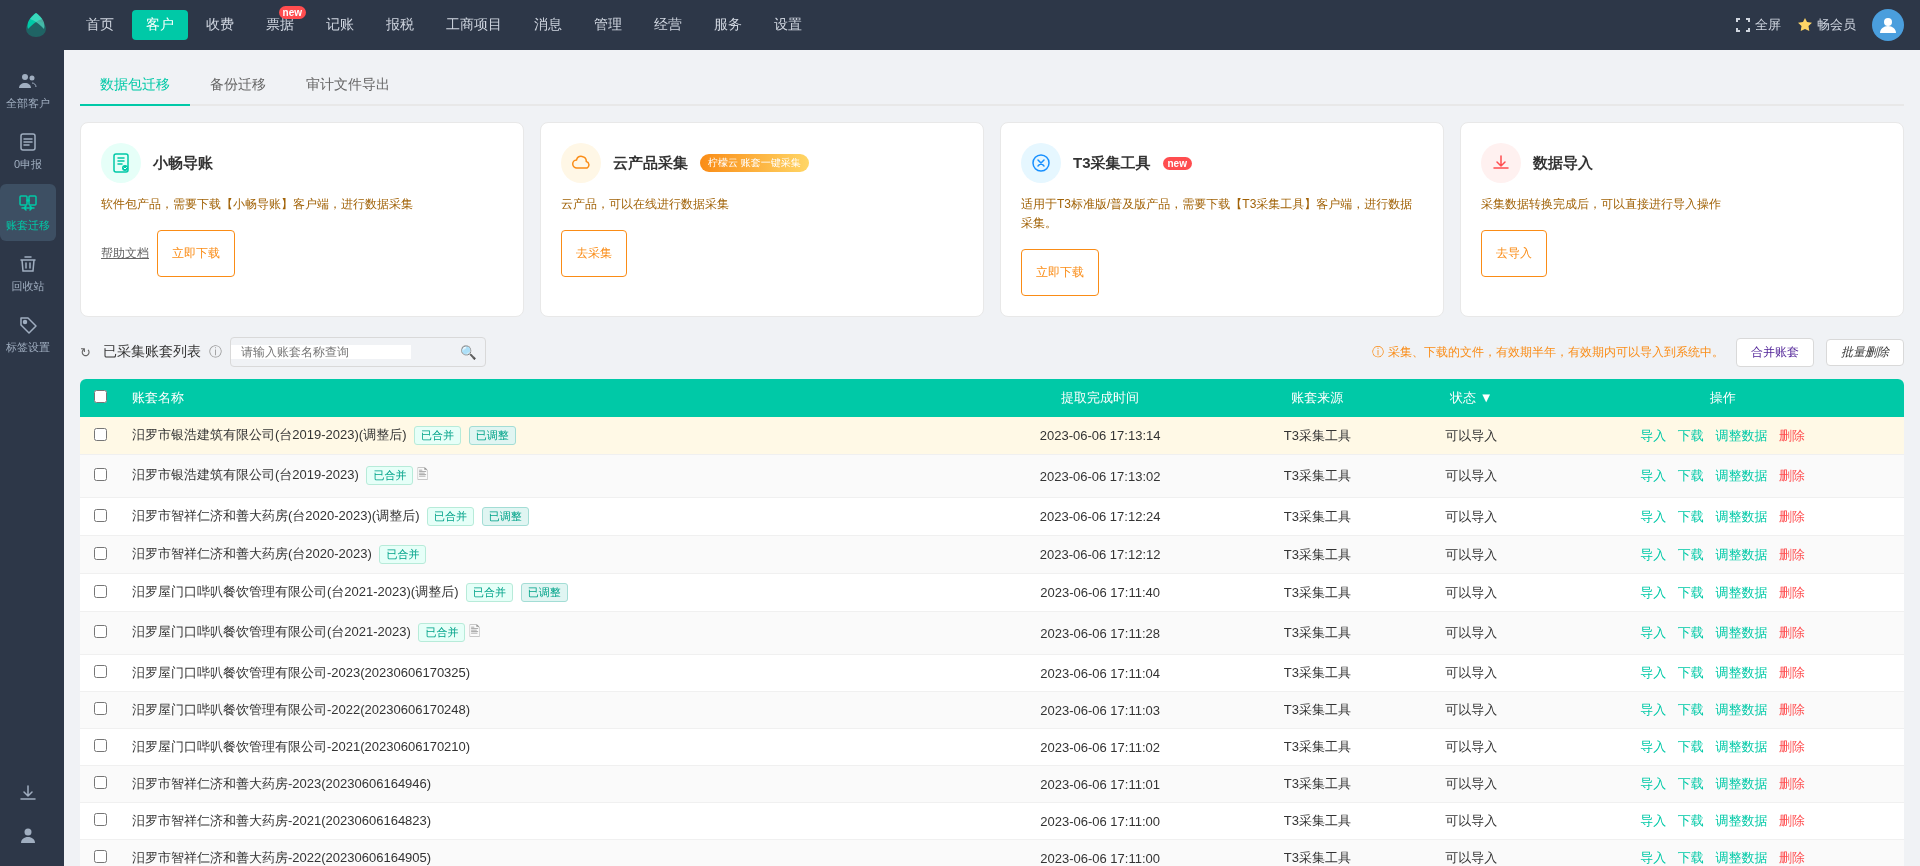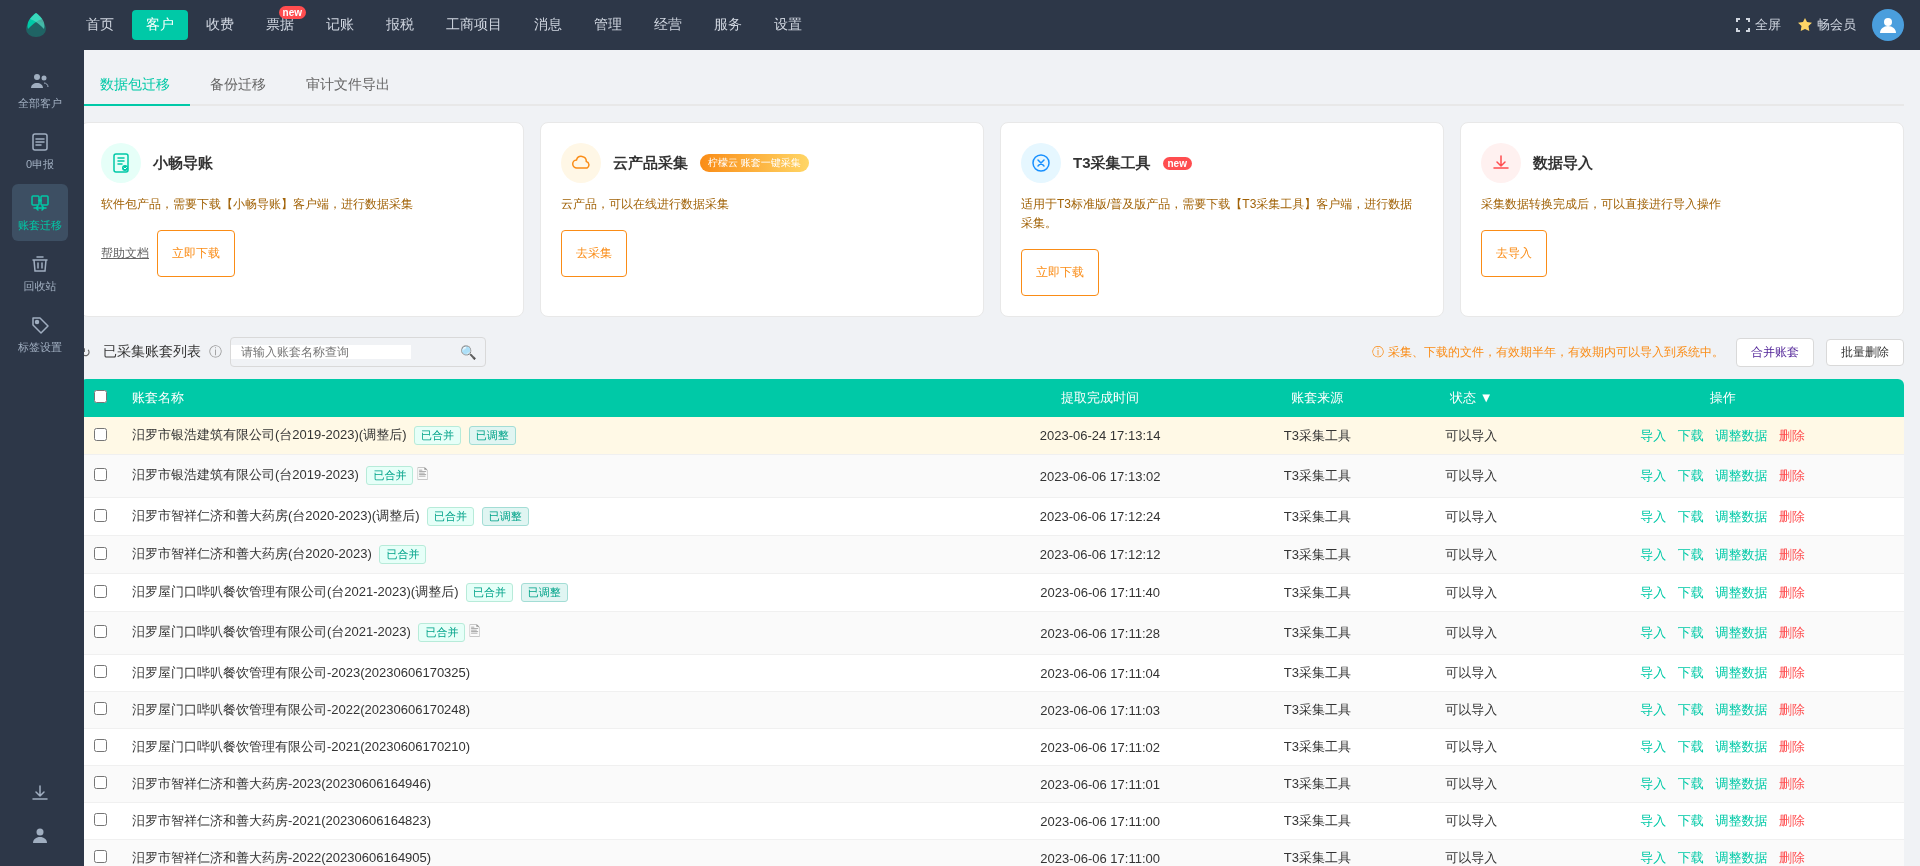--- a/index.html
+++ b/index.html
@@ -73,27 +73,27 @@
       color: #fff;
       font-size: 14px;
       cursor: pointer;
     }
 
     
     .sidebar {
       position: fixed;
       top: 50px;
       left: 0;
-      width: 84px;
+      width: 64px;
       bottom: 0;
       background: #2d3748;
       display: flex;
       flex-direction: column;
-      align-items: flex-end;
-      padding: 12px 16px;
+      align-items: flex-start;
+      padding: 12px 0;
       gap: 4px;
     }
     .sidebar-item {
       width: 56px;
       padding: 8px 4px;
       display: flex;
       flex-direction: column;
       align-items: center;
       gap: 4px;
       cursor: pointer;
@@ -292,20 +292,21 @@
       font-size: 12px;
     }
     .btn-batch-delete {
       border: 1px solid #d9d9d9;
       background: #fff;
       color: #333;
       padding: 4px 14px;
       border-radius: 4px;
       cursor: pointer;
       font-size: 12px;
+      font-style: italic;
     }
 
     
     .data-table {
       width: 100%;
       border-collapse: collapse;
       background: #fff;
       border-radius: 6px;
       overflow: hidden;
     }
@@ -595,21 +596,21 @@
           <th>提取完成时间</th>
           <th>账套来源</th>
           <th>状态 ▼</th>
           <th>操作</th>
         </tr>
       </thead>
       <tbody id="table-body">
       <tr class="highlighted">
             <td><input type="checkbox" style=""></td>
             <td>汨罗市银浩建筑有限公司(台2019-2023)(调整后) <span class="tag tag-green">已合并</span> <span class="tag tag-teal">已调整</span></td>
-            <td>2023-06-24 17:13:14</td>
+            <td>2023-06-06 17:13:14</td>
             <td>T3采集工具</td>
             <td><span class="status-badge">可以导入</span></td>
             <td>
     <span class="action-link">导入</span>
     <span class="action-link">下载</span>
     <span class="action-link">调整数据</span>
     <span class="action-link delete">删除</span>
   </td>
           </tr>
           <tr>

